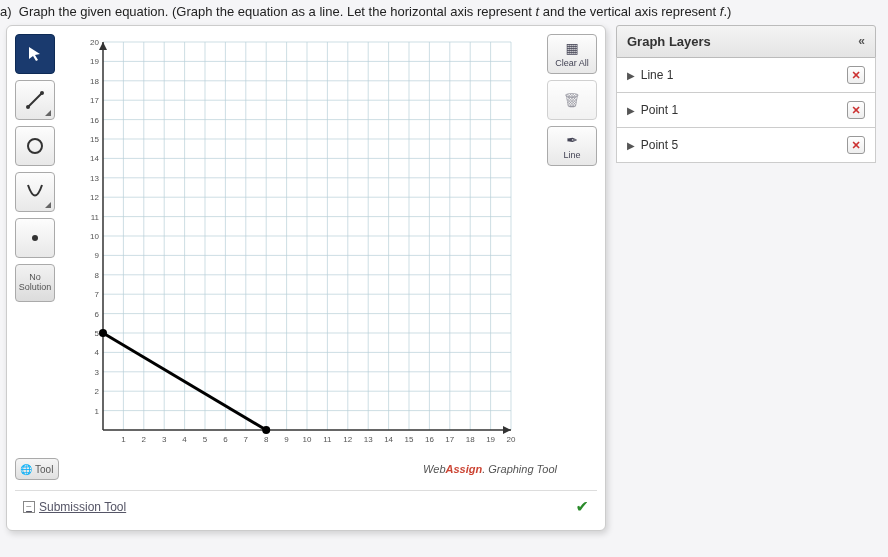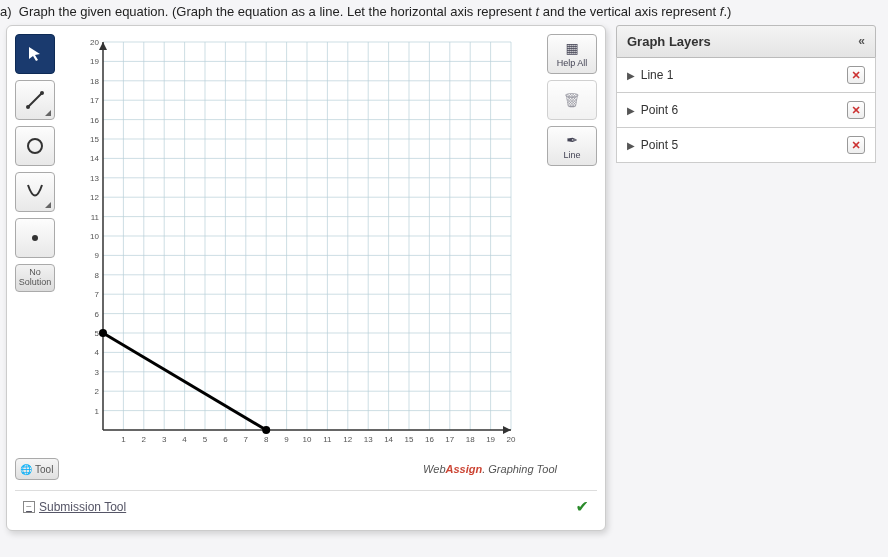--- a/index.html
+++ b/index.html
@@ -54,21 +54,21 @@
     cursor: pointer;
     color: #333;
     position: relative;
   }
   .tool.selected {
     background: #1a3a6e;
     color: #fff;
     border-color: #0d2a55;
   }
   .tool.nosol {
-    height: 28px;
+    height: 38px;
     font-size: 9px;
     line-height: 1.1;
     text-align: center;
     background: linear-gradient(#f2f2f2,#dcdcdc);
     color: #555;
   }
   .tool .corner {
     position: absolute;
     right: 3px;
     bottom: 3px;
@@ -313,21 +313,21 @@
             <text x="442" y="408" font-size="8" fill="#555" text-anchor="middle">20</text>
             <polyline points="34,299 197.20000000000002,396" stroke="#000" stroke-width="3" fill="none"></polyline>
             <circle cx="34" cy="299" r="4" fill="#000"></circle>
             <circle cx="197.20000000000002" cy="396" r="4" fill="#000"></circle>
           </svg>
       </div>
 
       <div class="rightbar">
         <div class="rbtn">
           <span class="ico">▦</span>
-          <span>Help All</span>
+          <span>Clear All</span>
         </div>
         <div class="rbtn disabled">
           <span class="ico">🗑</span>
         </div>
         <div class="rbtn">
           <span class="ico">✒</span>
           <span>Line</span>
         </div>
       </div>
     </div>
@@ -359,21 +359,21 @@
     <div class="layer-row">
       <span class="lbl">
           <span class="tri">▶</span>
           <span>Line 1</span>
         </span>
       <span class="del-btn">✕</span>
     </div>
     <div class="layer-row">
       <span class="lbl">
           <span class="tri">▶</span>
-          <span>Point 6</span>
+          <span>Point 1</span>
         </span>
       <span class="del-btn">✕</span>
     </div>
     <div class="layer-row">
       <span class="lbl">
           <span class="tri">▶</span>
           <span>Point 5</span>
         </span>
       <span class="del-btn">✕</span>
     </div>

